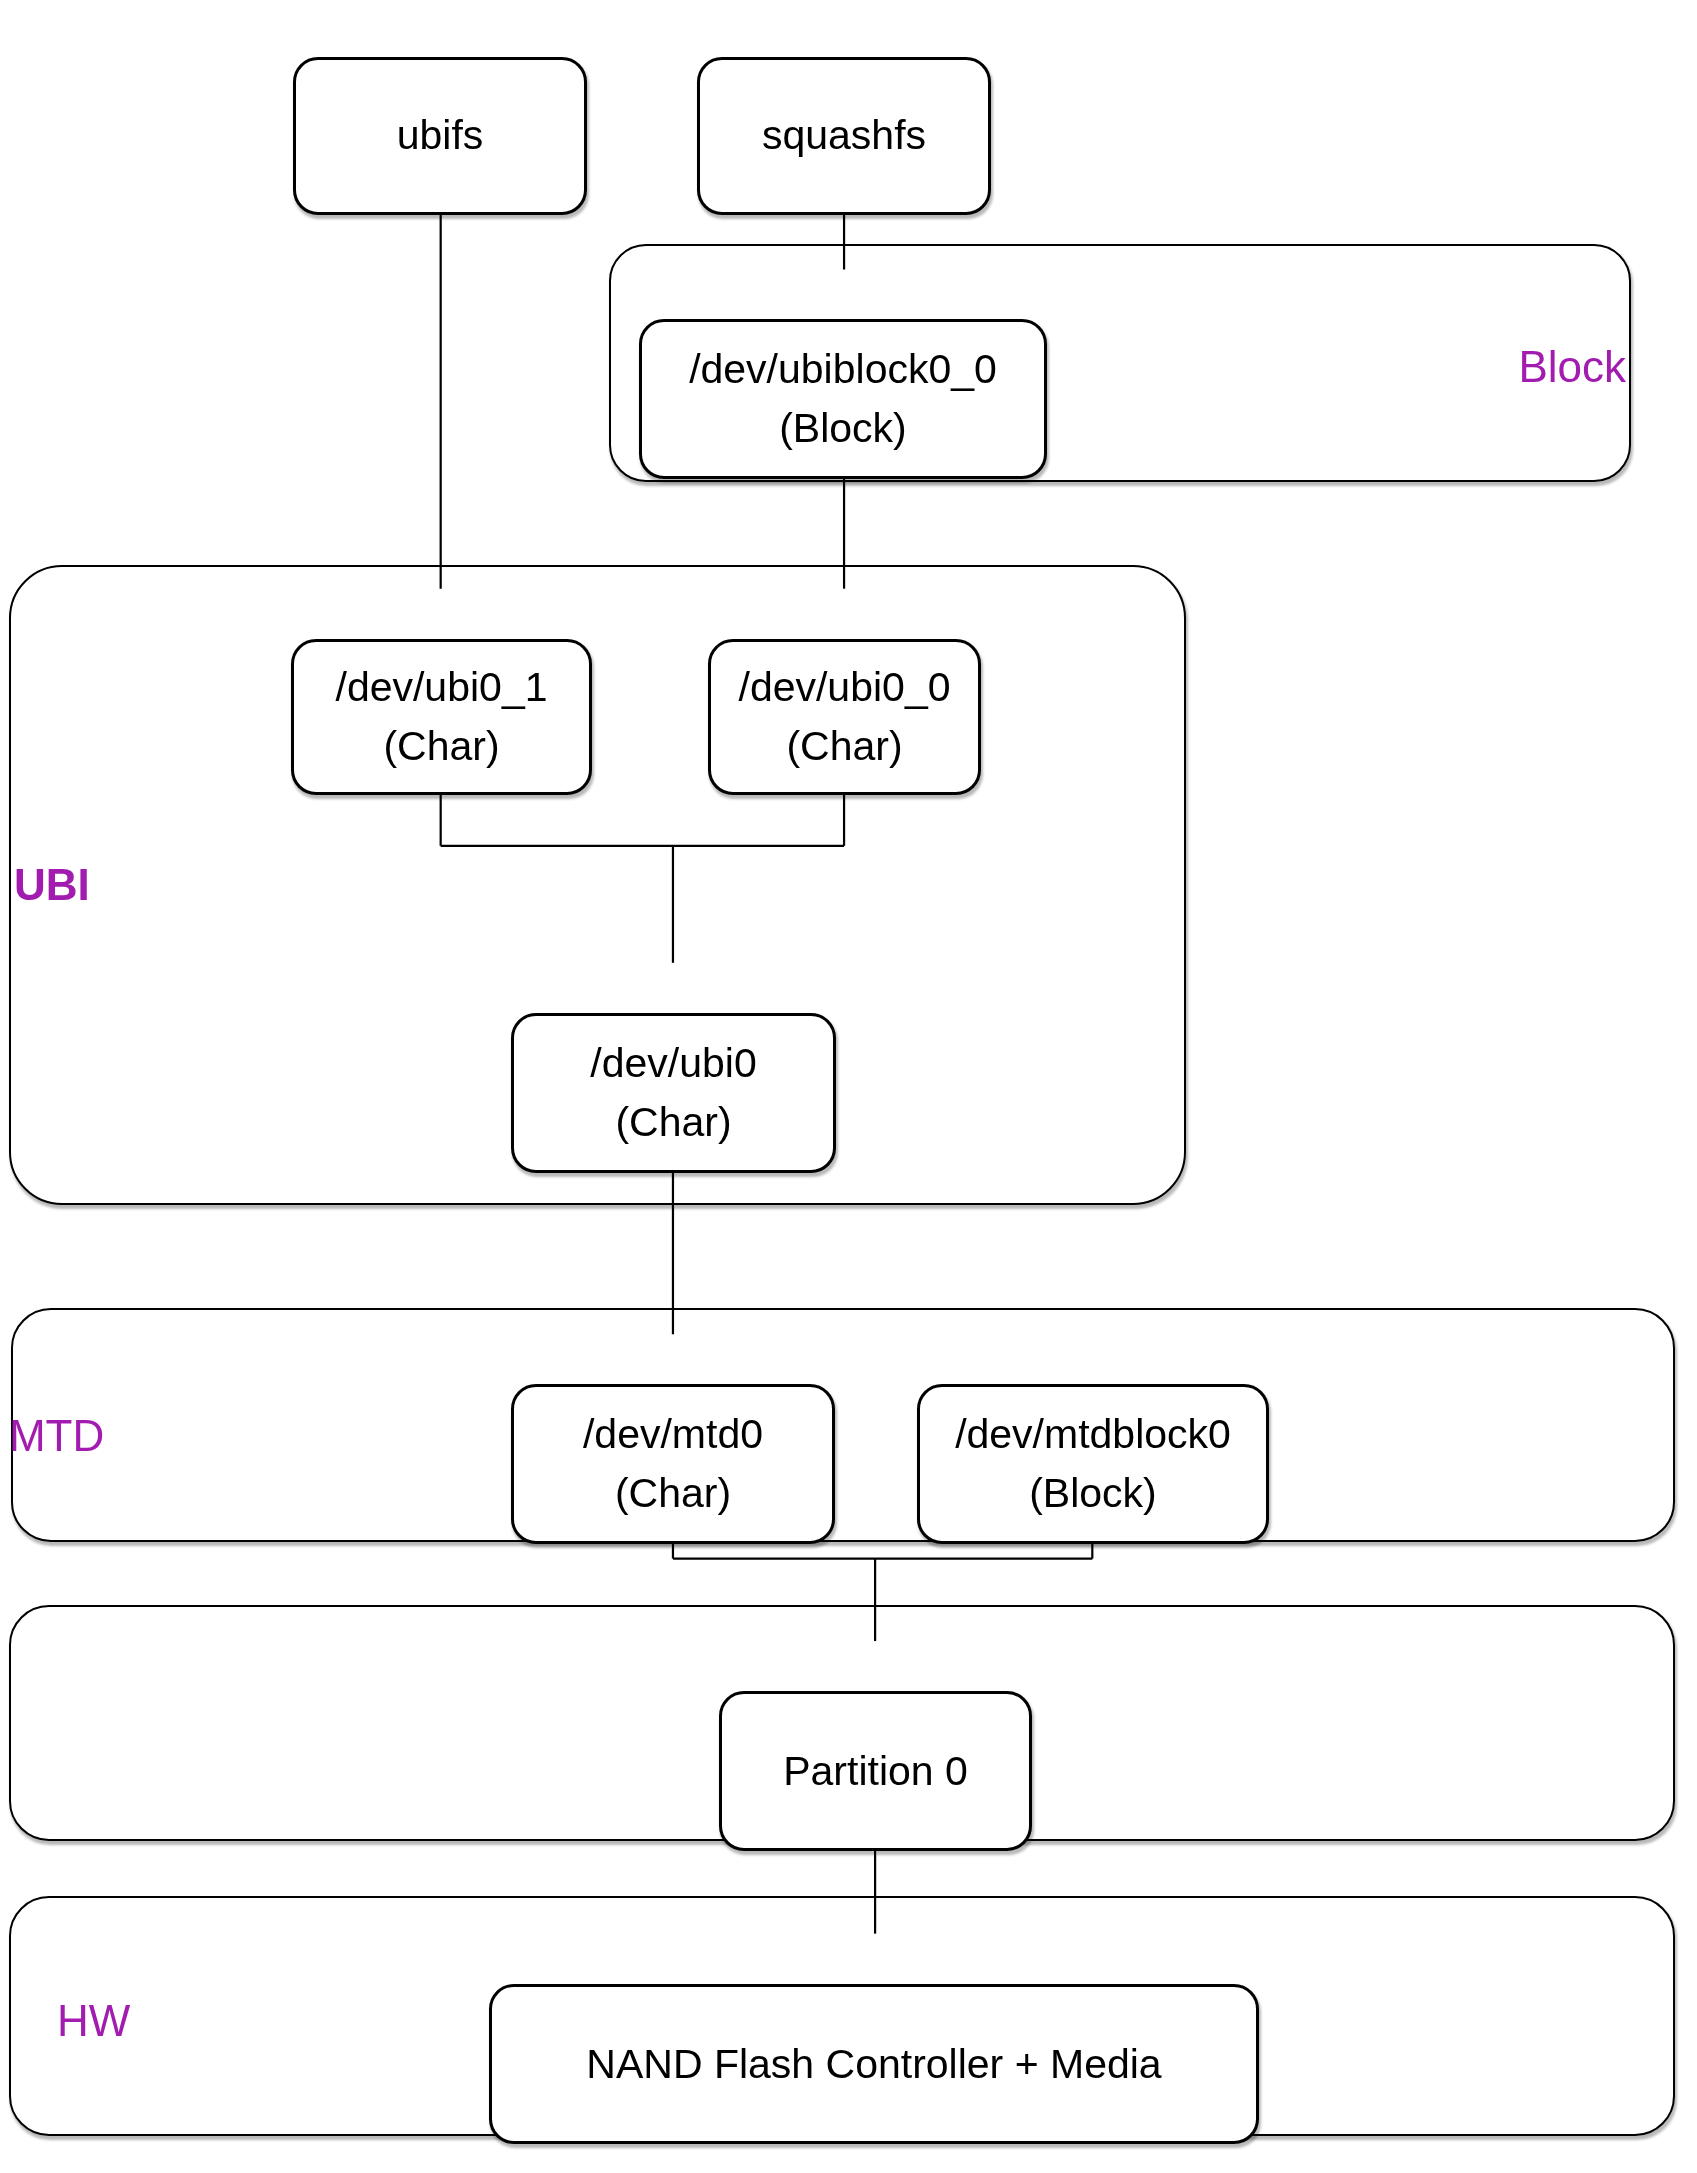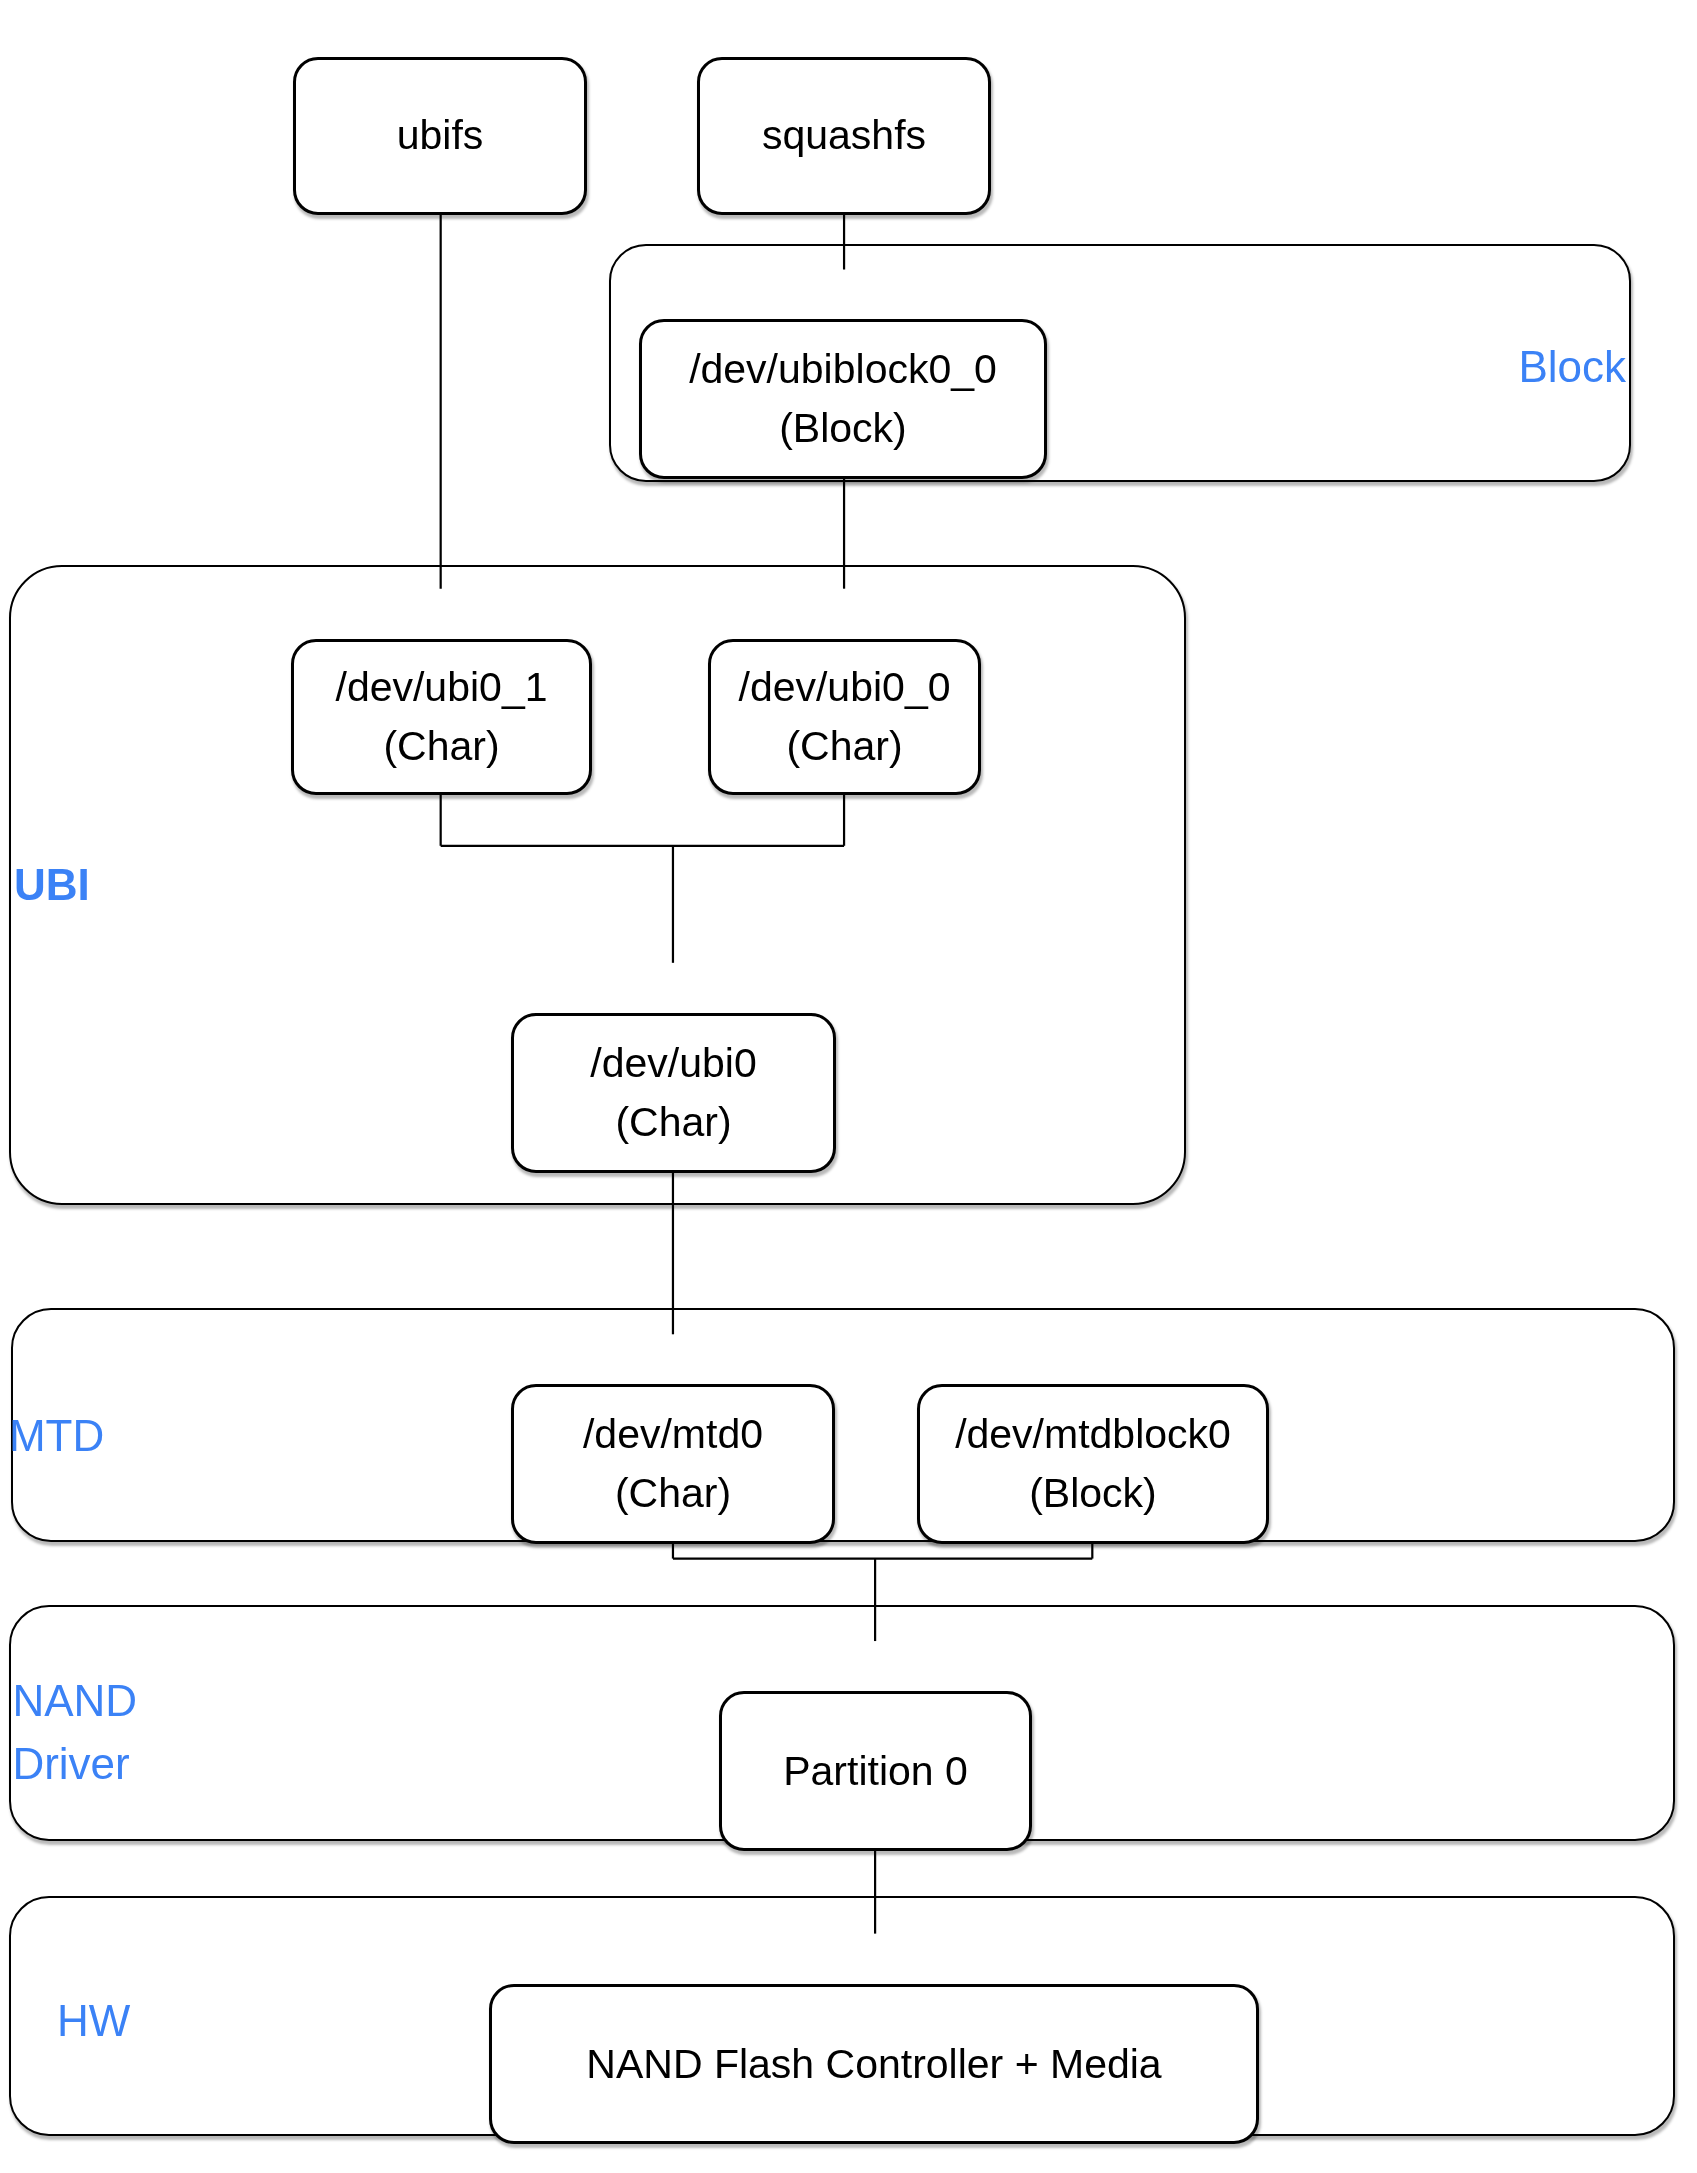--- a/index.html
+++ b/index.html
@@ -15,21 +15,21 @@
     position:absolute;
     box-sizing:border-box;
     background:#ffffff;
     border:2.7px solid #000;
     box-shadow:1.8px 3.5px 2.7px rgba(0,0,0,0.28);
   }
   .container-label{
     position:absolute;
     font-size:44px;
     line-height:55px;
-    color:#3b82f6;
+    color:#a21caf;
     white-space:pre-line;
   }
   .node{
     position:absolute;
     box-sizing:border-box;
     background:#ffffff;
     border:3.5px solid #000;
     border-radius:25px;
     box-shadow:1.8px 3.5px 2.7px rgba(0,0,0,0.28);
     display:flex;
@@ -99,22 +99,20 @@
       <path d="M1232 1758 L1232 1696" marker-end="url(#arrowhead)"></path>
       <path d="M759 1758 H1232"></path>
       <path d="M987 1758 V1851"></path>
       <path d="M987 2181 L987 2040" marker-end="url(#arrowhead)"></path>
     </g>
   </svg>
 
   <div class="container-label" id="l-block">Block</div>
   <div class="container-label" id="l-ubi">UBI</div>
   <div class="container-label" id="l-mtd">MTD</div>
-  <div class="container-label" id="l-nand">NAND
-Driver</div>
   <div class="container-label" id="l-hw">HW</div>
 
   <div class="node" id="n-ubifs">
     <span>ubifs</span>
   </div>
 
   <div class="node" id="n-squashfs">
     <span>squashfs</span>
   </div>
 

